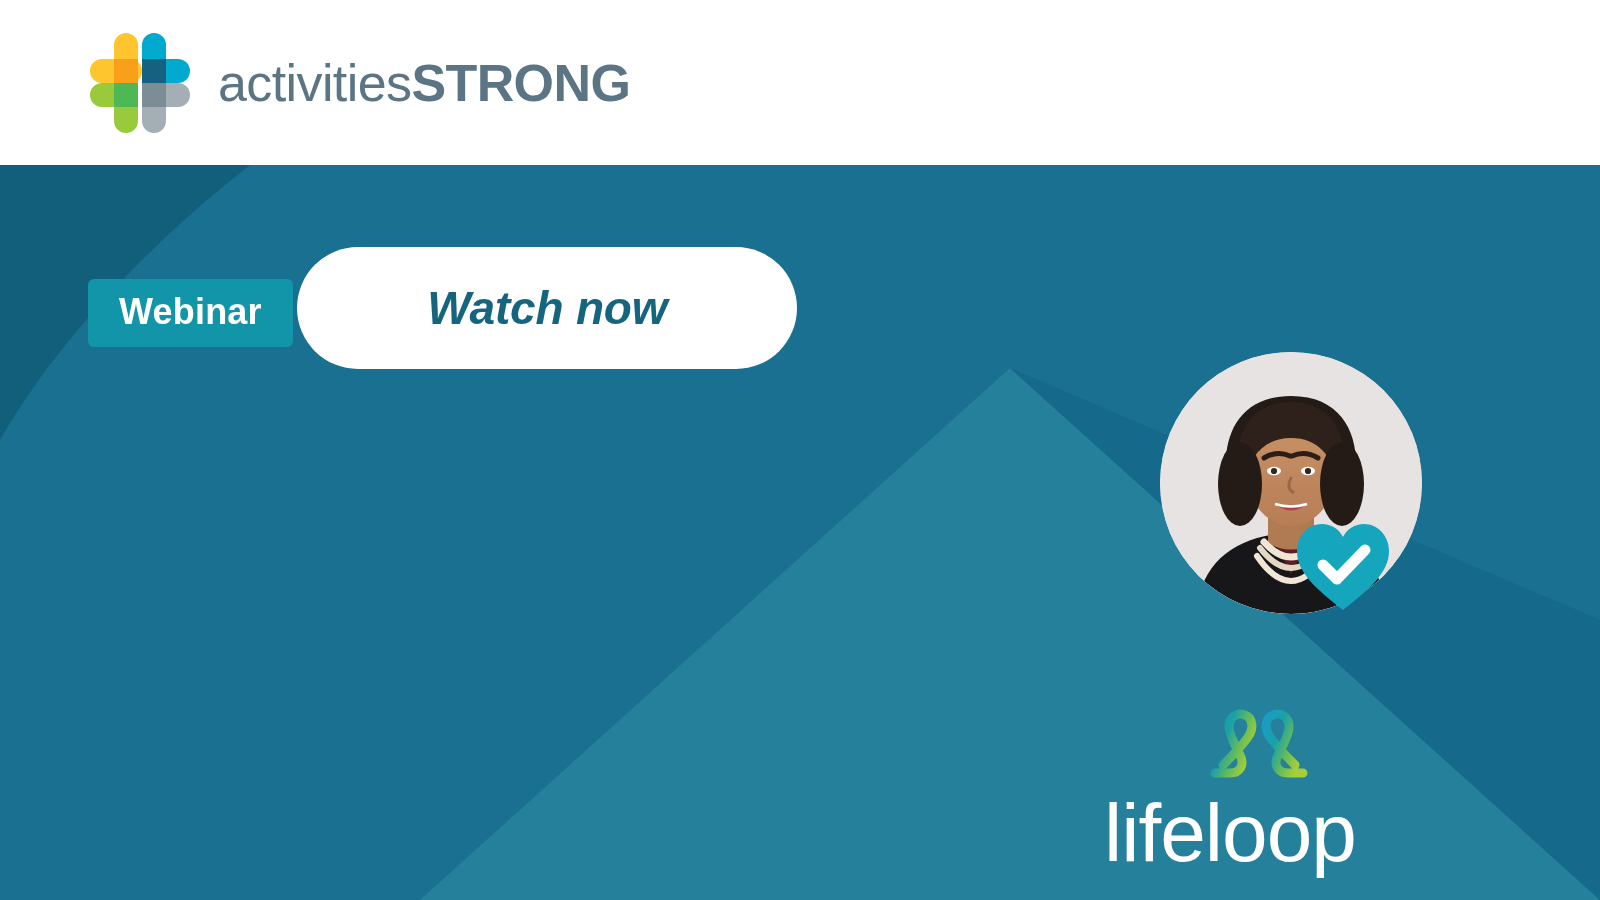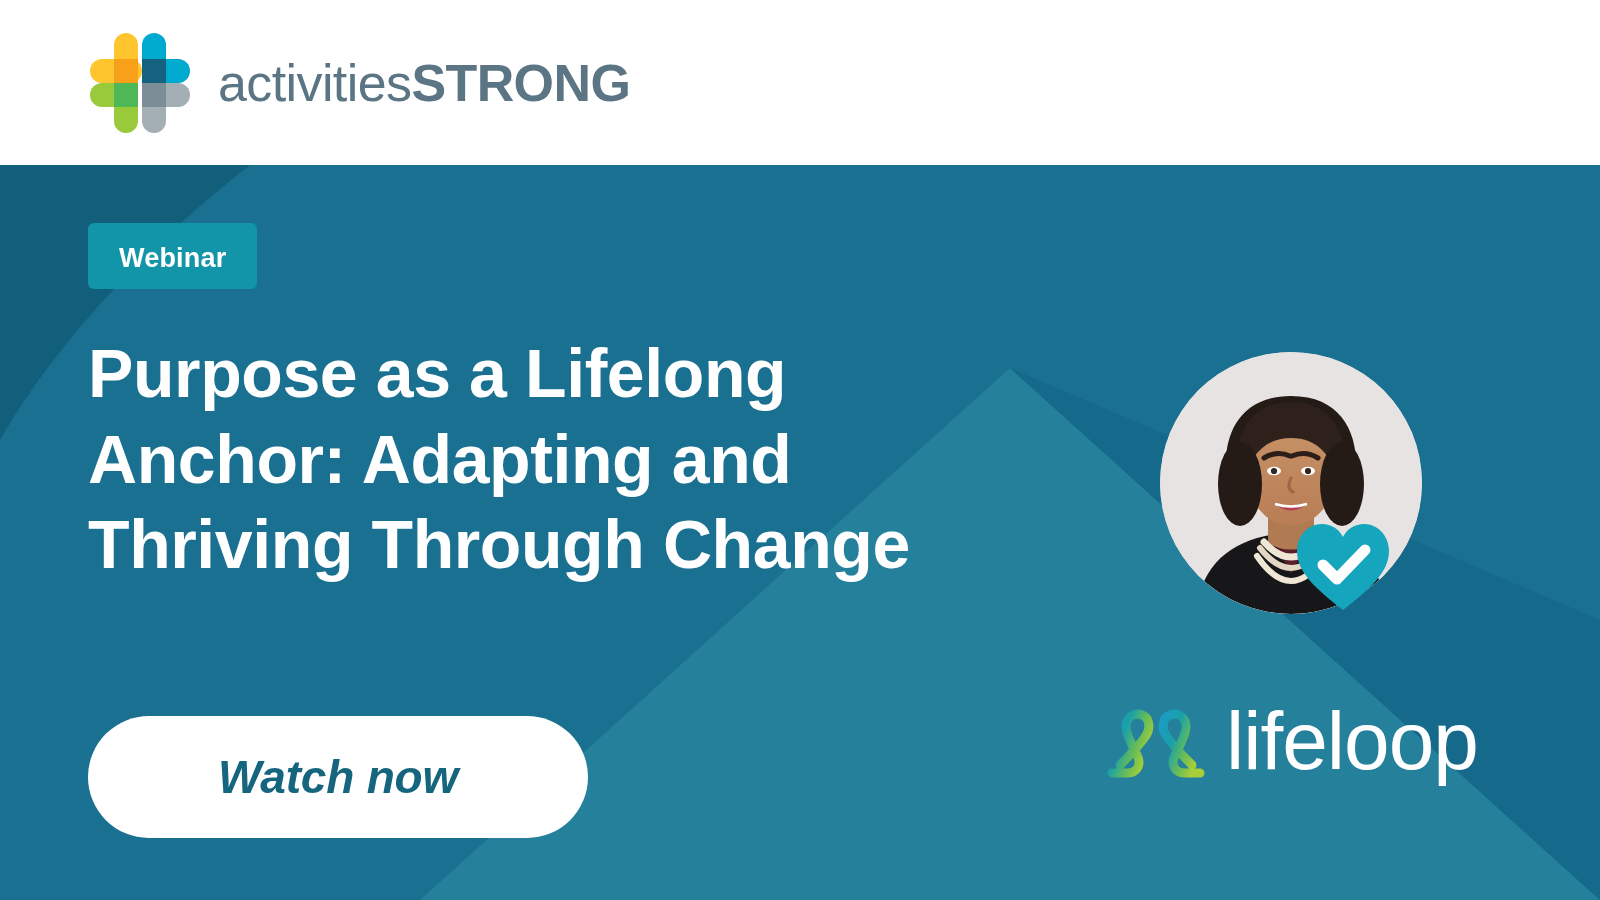--- a/index.html
+++ b/index.html
@@ -81,24 +81,24 @@
     left: 88px;
     top: 0;
     z-index: 10;
   }
 
   .badge {
     display: inline-block;
     margin-top: 58px;
     background: #1295a8;
     color: #ffffff;
-    font-size: 27px;
+    font-size: 36px;
     font-weight: 700;
     letter-spacing: 0.2px;
-    padding: 22px 31px 17px 31px;
+    padding: 15px 31px 17px 31px;
     border-radius: 6px;
     line-height: 1;
   }
 
   .headline {
     margin-top: 42px;
     color: #ffffff;
     font-size: 68px;
     font-weight: 700;
     line-height: 1.26;
@@ -154,21 +154,23 @@
     z-index: 14;
   }
 
   
   .lifeloop {
     position: absolute;
     left: 1104px;
     top: 542px;
     z-index: 12;
     display: flex;
+    align-items: center;
     gap: 18px;
+    flex-direction: column;
   }
   .lifeloop-mark { width: 104px; height: 74px; flex: 0 0 auto; }
   .lifeloop-word { height: 80px; }
 </style>
 </head>
 <body>
 
 <div class="banner">
 
   <div class="header">
@@ -297,24 +299,19 @@
         <svg viewBox="0 0 310 80" width="310" height="80" aria-hidden="true">
           <text x="0" y="62" font-family="Liberation Sans, sans-serif" font-size="82" fill="#ffffff" letter-spacing="-1">lifeloop</text>
         </svg>
       </div>
     </div>
 
     <div class="hero-content">
 
       <div class="badge">Webinar</div>
 
-      <h1 class="headline">
-        <span class="hl-line">Purpose as a Lifelong</span>
-        <span class="hl-line">Anchor: Adapting and</span>
-        <span class="hl-line">Thriving Through Change</span>
-      </h1>
 
       <button class="cta-button">Watch now</button>
 
     </div>
 
   </div>
 </div>
 
 </body></html>

